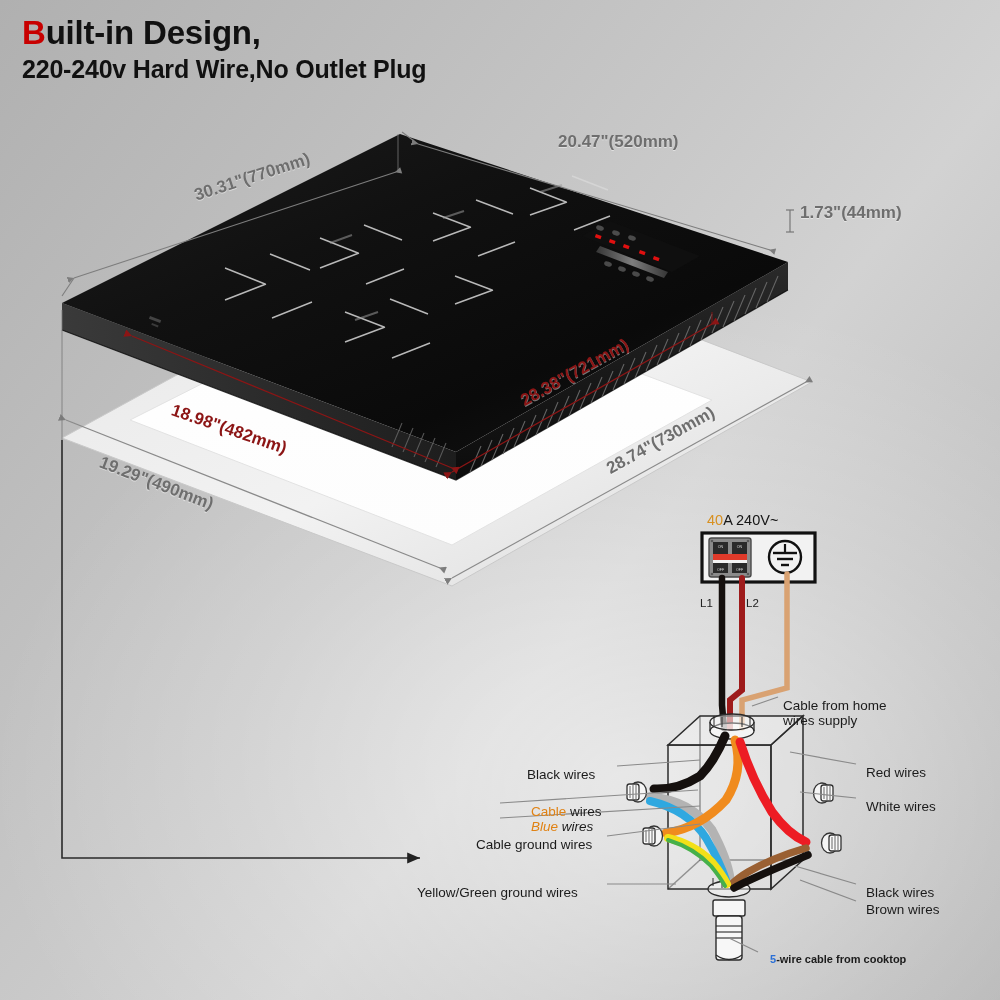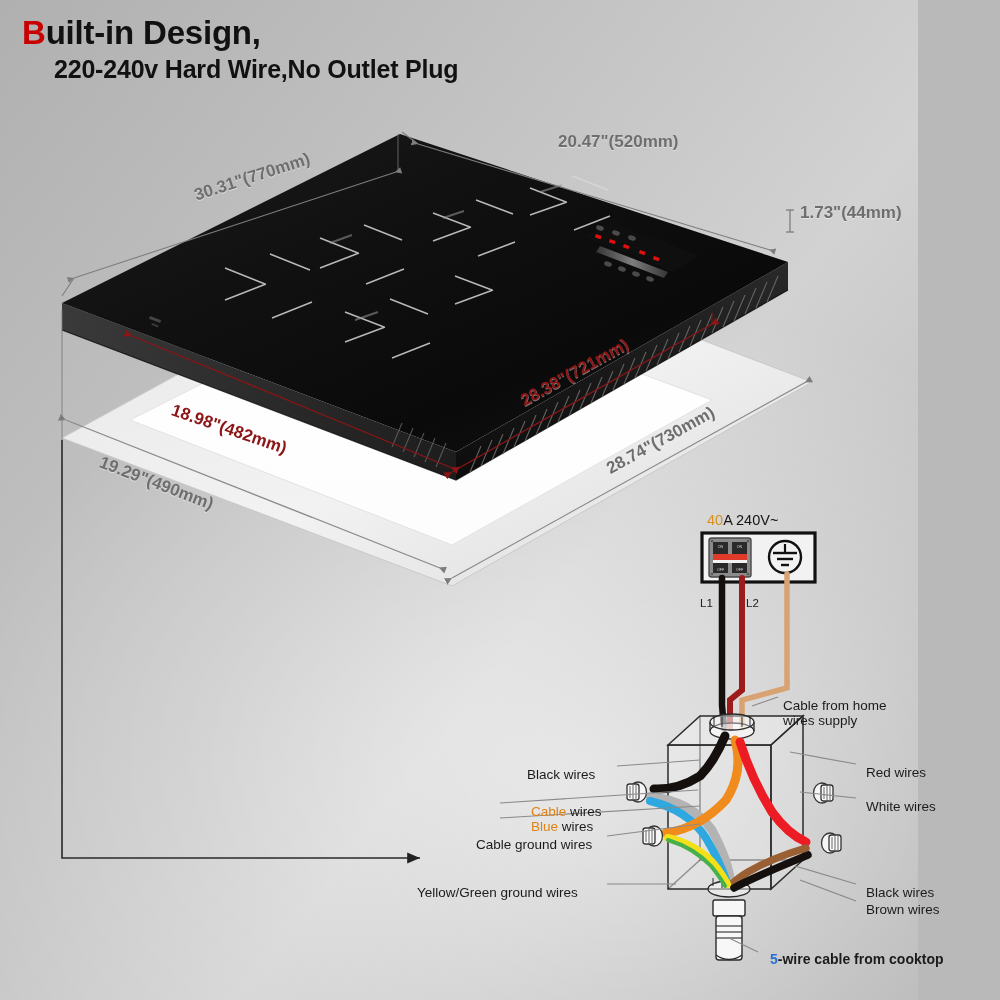--- a/index.html
+++ b/index.html
@@ -2,53 +2,52 @@
 <html><head>
 <meta charset="utf-8">
 <style>
   html,body{margin:0;padding:0;}
   body{
     width:1000px;height:1000px;overflow:hidden;
     font-family:"Liberation Sans","DejaVu Sans",sans-serif;
     background:#b9b9b9;
   }
   #root{
-    position:relative;width:899px;height:1000px;
+    position:relative;width:1000px;height:1000px;
     background:
       radial-gradient(ellipse 900px 700px at 62% 78%, rgba(255,255,255,0.55) 0%, rgba(255,255,255,0.18) 42%, rgba(255,255,255,0) 70%),
       linear-gradient(128deg,#b0b0b0 0%,#bcbcbc 22%,#c9c9c9 45%,#d2d2d2 60%,#c4c4c4 78%,#b4b4b4 100%);
-    padding-left: 19px;
   }
   .abs{position:absolute;}
   
   #heading{left:22px;top:14px;width:700px;}
   #title-line1{
     font-size:33px;font-weight:bold;color:#111;letter-spacing:-0.2px;
     line-height:38px;white-space:nowrap;
   }
   #title-line1 .cap{color:#c80000;}
   #title-line2{
     font-size:25px;font-weight:bold;color:#111;letter-spacing:-0.2px;
-    line-height:30px;margin-top:2px;white-space:nowrap;margin-left:32px;
+    line-height:30px;margin-top:2px;white-space:nowrap;
   }
   
   .dim{
     font-size:17px;font-weight:bold;color:#6e6e6e;white-space:nowrap;
     text-shadow:0 1px 0 rgba(255,255,255,.45);
   }
   .dim.red{color:#8c1515;}
   
   #stage{position:absolute;left:0;top:0;width:1000px;height:1000px;}
   
   .wlab{
     font-size:13.5px;color:#1b1b1b;white-space:nowrap;line-height:15px;margin-top:8px;
   }
   .wlab .hl{color:#e08214;}
   .wlab .hlb{color:#2a6fd6;}
-  .wlab.big{font-size:14px;font-weight:bold;text-align:right;}
+  .wlab.big{font-size:11px;font-weight:bold;text-align:right;}
   .breaker-label{
     font-size:14.5px;font-weight:normal;color:#151515;white-space:nowrap;
   }
   .breaker-label .amp{color:#d89020;}
   .lname{font-size:11.5px;font-weight:normal;color:#222;}
 </style>
 </head>
 <body>
 
 <div id="root">
@@ -472,21 +471,21 @@
     <div>Cable from home</div>
     <div>wires supply</div>
   </div>
 
   <div class="abs wlab" style="left:527px;top:759px;">Black wires</div>
 
   <div class="abs wlab" style="left:531px;top:796px;">
     <span class="hl">Cable</span><span> wires</span>
   </div>
 
-  <div class="abs wlab" style="left:531px;top:811px;">
+  <div class="abs wlab" style="left:531px;top:811px;font-style:italic;">
     <span class="hl">Blue</span><span> wires</span>
   </div>
 
   <div class="abs wlab" style="left:476px;top:829px;">Cable ground wires</div>
 
   <div class="abs wlab" style="left:417px;top:877px;">Yellow/Green  ground wires</div>
 
   <div class="abs wlab" style="left:866px;top:757px;text-align:center;">Red  wires</div>
 
   <div class="abs wlab" style="left:866px;top:791px;">White wires</div>

